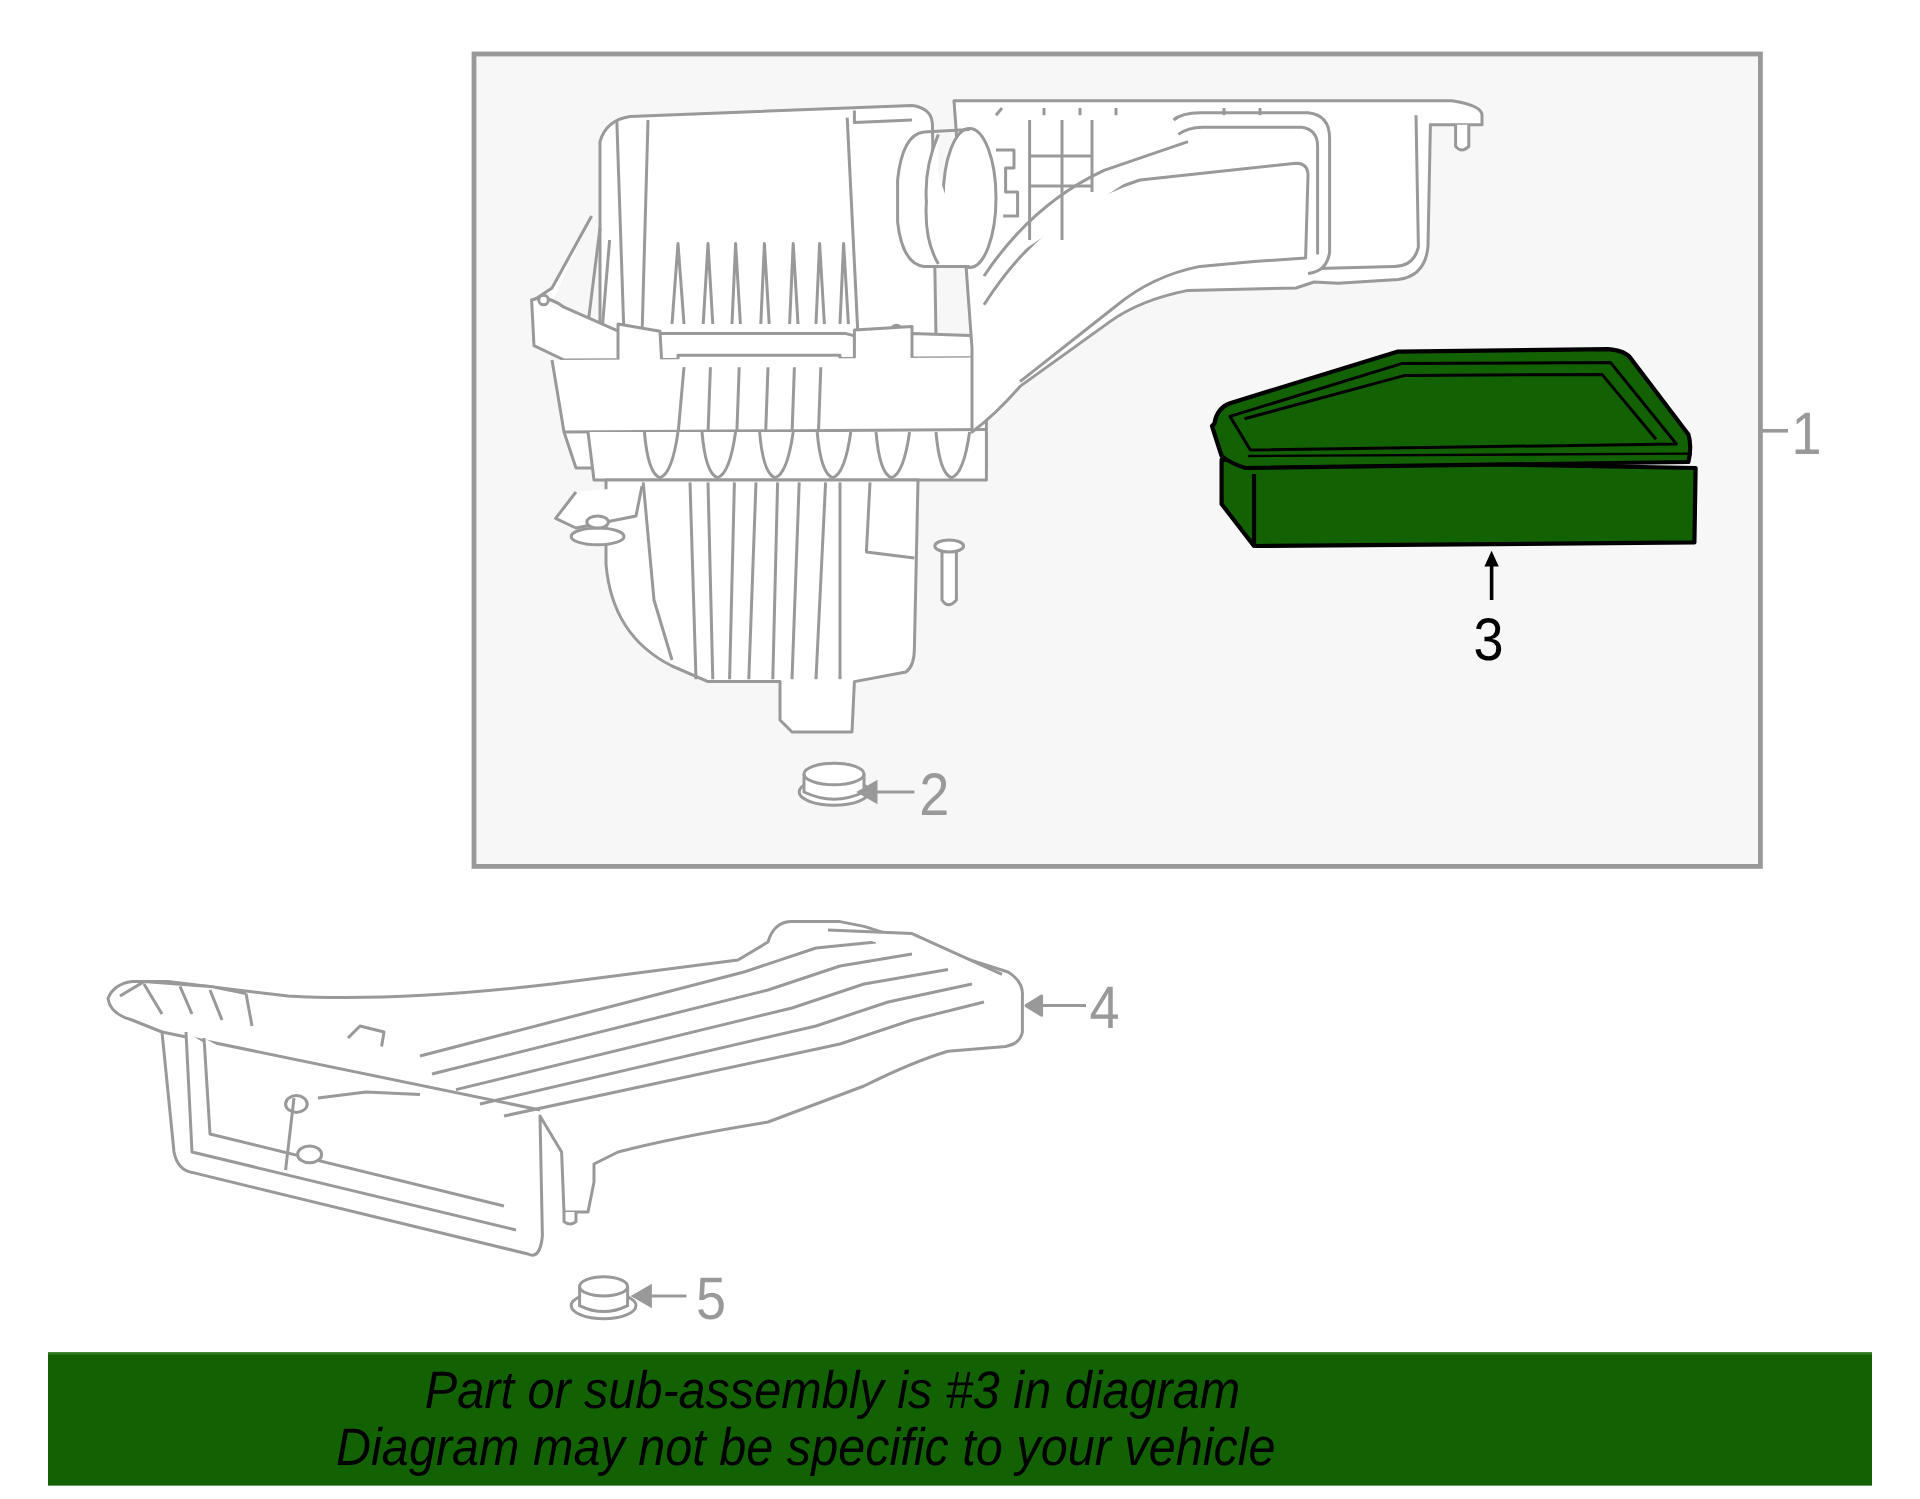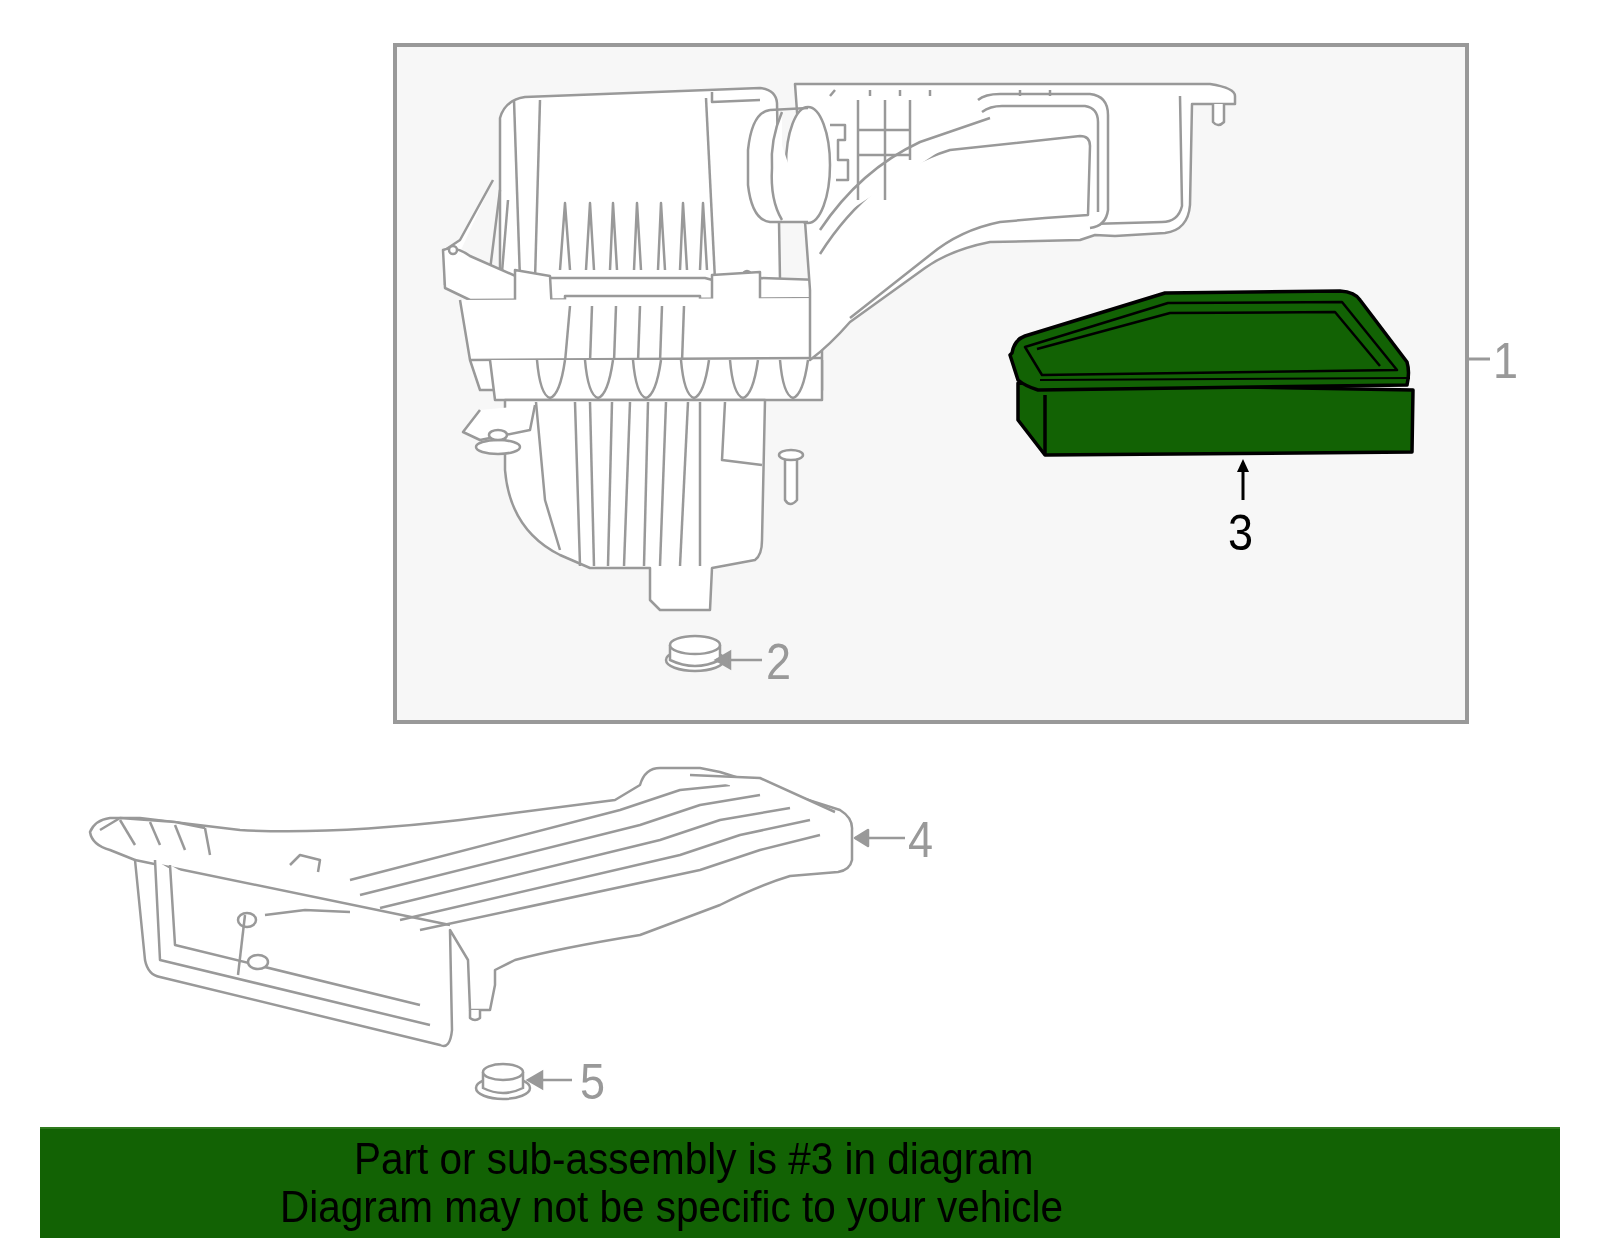--- a/index.html
+++ b/index.html
@@ -3,21 +3,21 @@
 <meta charset="utf-8">
 <style>
   html, body { margin: 0; padding: 0; background: #ffffff; }
   body { width: 1600px; height: 1249px; position: relative; overflow: hidden;
          font-family: "Liberation Sans", sans-serif; }
   .stage { position: absolute; left: 0; top: 0; width: 1600px; height: 1249px; }
   .callout { position: absolute; font-family: "Liberation Sans", sans-serif;
              font-size: 50px; line-height: 1; color: #999999; transform: scaleX(0.9); transform-origin: left top; }
   .callout.active { color: #000000; }
   .banner { position: absolute; left: 40px; top: 1127px; width: 1520px; height: 111px;
-            background: #126204; border-top: 2px solid #2f7a1d; box-sizing: border-box; }
+            background: #126204; border-top: 2px solid #2f7a1d; box-sizing: border-box; font-style: italic; }
   .banner-line { position: absolute; left: 0; width: 1520px; text-align: left;
                  font-family: "Liberation Sans", sans-serif; color: #000000; font-size: 44px;
                  line-height: 1; white-space: nowrap; transform: scaleX(0.92); transform-origin: left top; }
   .banner-line.l1 { top: 8px; left: 314px; }
   .banner-line.l2 { top: 56px; left: 240px; }
 </style>
 </head>
 <body>
 
 <div class="stage">

